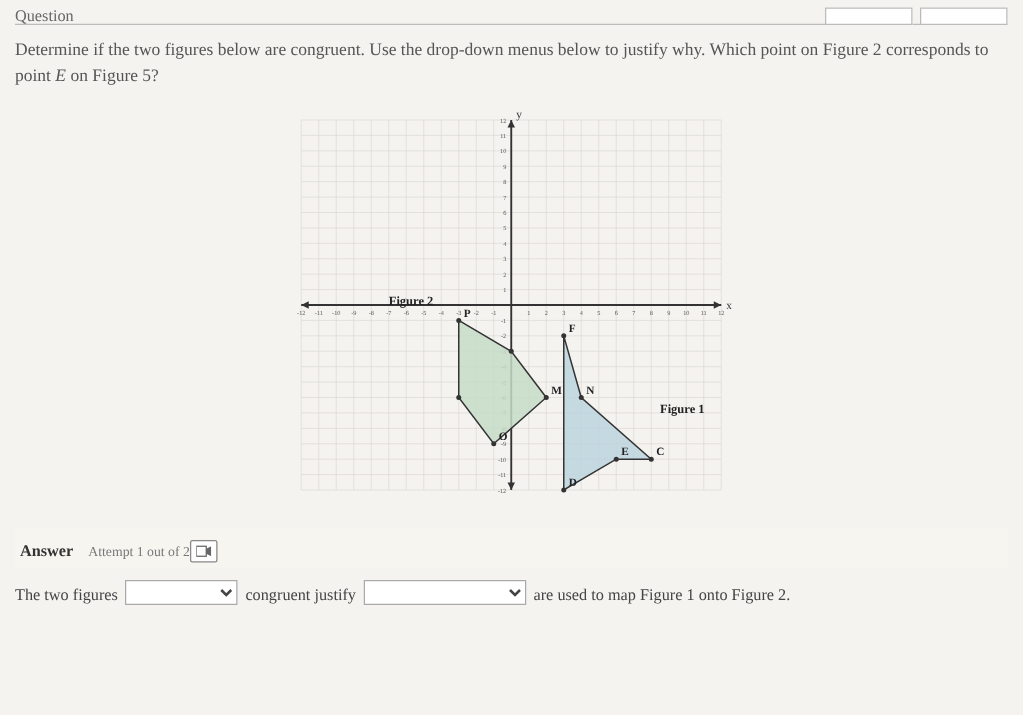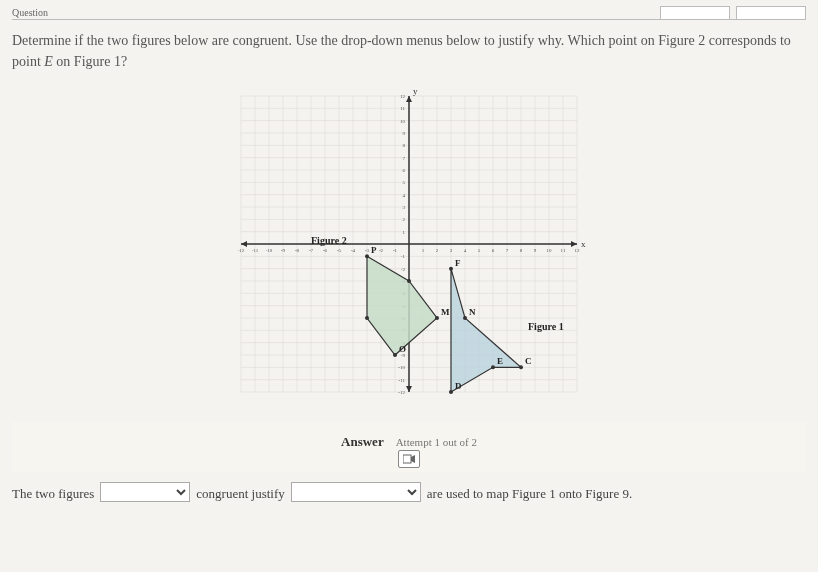--- a/index.html
+++ b/index.html
@@ -14,21 +14,21 @@
     }
     .header-bar {
       height: 14px;
       border-bottom: 1px solid #bbb;
       margin-bottom: 10px;
       display: flex;
       justify-content: space-between;
       align-items: center;
     }
     .header-label {
-      font-size: 10px;
+      font-size: 13px;
       color: #666;
     }
     .header-buttons { display: flex; gap: 6px; }
     .header-btn {
       width: 70px; height: 14px;
       border: 1px solid #bbb;
       background: #fff;
       font-size: 8px;
     }
     .question {
@@ -44,21 +44,20 @@
       margin-bottom: 18px;
     }
     svg.chart { display: block; }
     .answer-section {
       background: #f7f5f0;
       padding: 10px 4px 4px 4px;
       margin-bottom: 10px;
       display: flex;
       justify-content: flex-start;
       align-items: center;
-      flex-direction: column;
     }
     .answer-label {
       font-weight: bold;
       font-size: 13px;
       color: #333;
     }
     .attempt-label {
       font-size: 11px;
       color: #777;
       margin-left: 8px;
@@ -97,21 +96,21 @@
   <span class="header-label">Question</span>
   <div class="header-buttons">
     <div class="header-btn"></div>
     <div class="header-btn"></div>
   </div>
 </div>
 
 <div class="question">
   <span>Determine if the two figures below are congruent. Use the drop-down menus below to justify why. Which point on Figure 2 corresponds to point </span>
   <span class="math-var">E</span>
-  <span> on Figure 1?</span>
+  <span> on Figure 5?</span>
 </div>
 
 <div class="chart-wrap">
   <svg class="chart" id="chart-svg" width="360" height="320">
       <line x1="12" y1="308" x2="12" y2="12" stroke="#d8d5d0" stroke-width="0.5"></line>
       <line x1="26" y1="308" x2="26" y2="12" stroke="#d8d5d0" stroke-width="0.5"></line>
       <line x1="40" y1="308" x2="40" y2="12" stroke="#d8d5d0" stroke-width="0.5"></line>
       <line x1="54" y1="308" x2="54" y2="12" stroke="#d8d5d0" stroke-width="0.5"></line>
       <line x1="68" y1="308" x2="68" y2="12" stroke="#d8d5d0" stroke-width="0.5"></line>
       <line x1="82" y1="308" x2="82" y2="12" stroke="#d8d5d0" stroke-width="0.5"></line>
@@ -251,14 +250,14 @@
         <path d="M8 3 L12 1 L12 9 L8 7 Z" fill="#666"></path>
       </svg>
   </div>
 </div>
 
 <div class="sentence-row">
   <span>The two figures</span>
   <select><option></option></select>
   <span>congruent justify</span>
   <select class="wide"><option></option></select>
-  <span>are used to map Figure 1 onto Figure 9.</span>
+  <span>are used to map Figure 1 onto Figure 2.</span>
 </div>
 
 </body></html>

